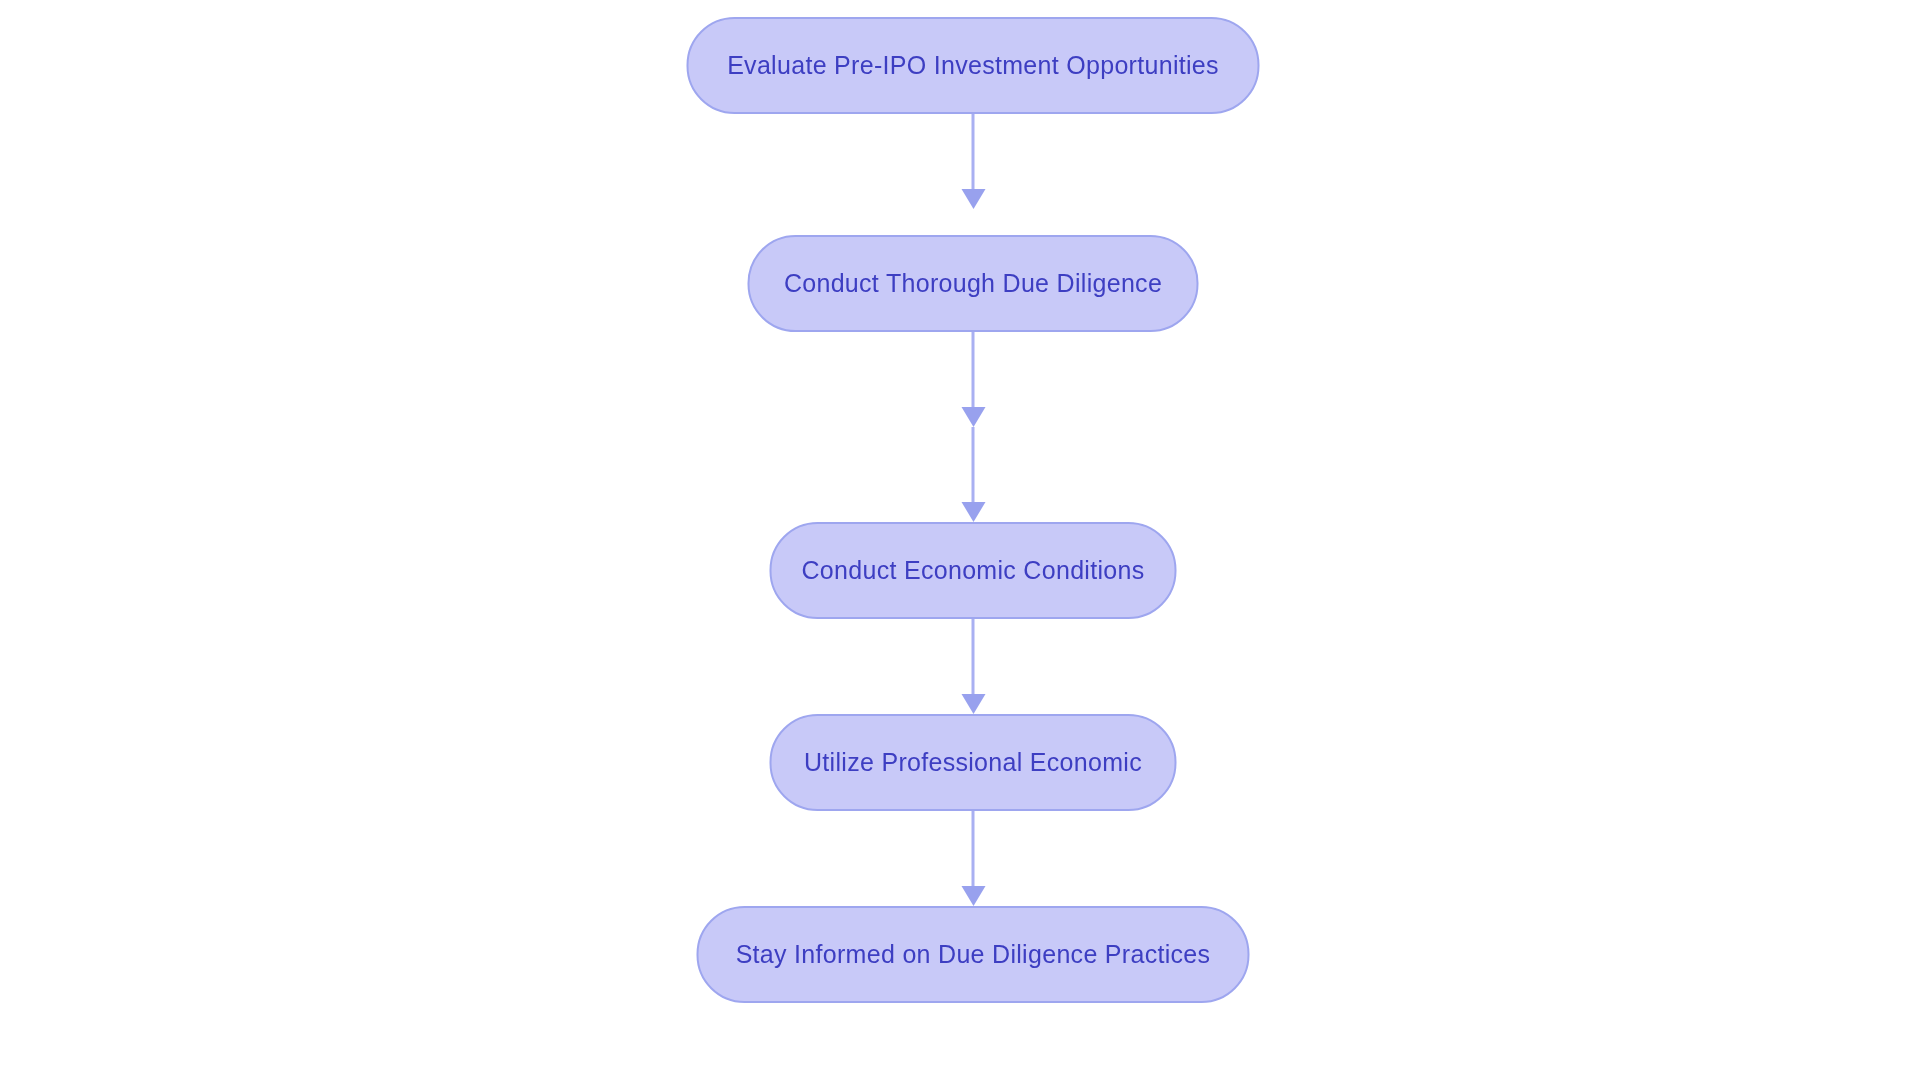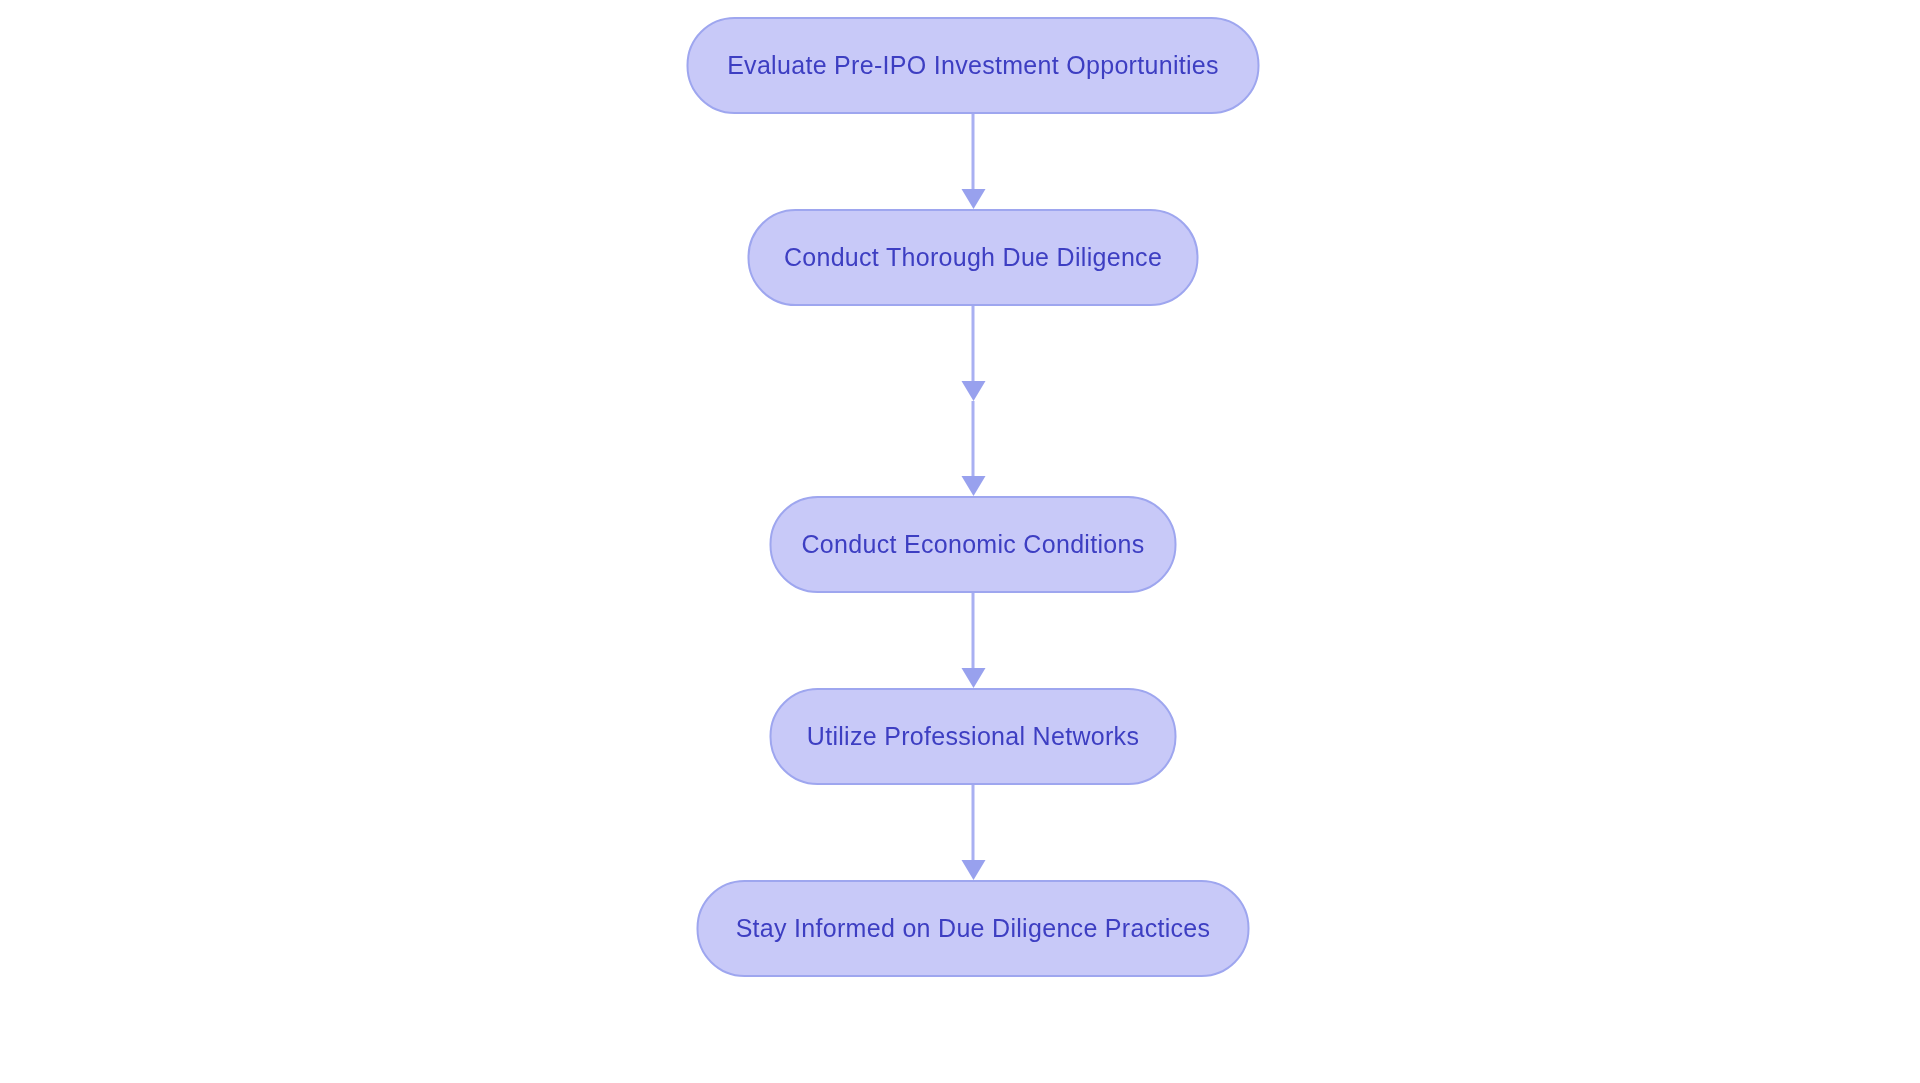--- a/index.html
+++ b/index.html
@@ -38,21 +38,21 @@
     height: 97px;
     border-radius: 48px;
     background: var(--node-fill);
     border: 2px solid var(--node-border);
     display: flex;
     align-items: center;
     justify-content: center;
     flex: none;
   }
   .node-1 { width: 573px; }
-  .node-2 { width: 451px; }
+  .node-2 { width: 451px; margin-top: 26px; }
   .node-3 { width: 441px; }
   .node-4 { width: 407px; }
   .node-5 { width: 407px; }
   .node-6 { width: 553px; }
   .flow-node-label {
     font-size: 25px;
     letter-spacing: 0.3px;
     color: var(--node-text);
     white-space: nowrap;
   }
@@ -100,21 +100,21 @@
     <div class="flow-arrow-head"></div>
   </div>
       <div class="flow-node node-4">
     <span class="flow-node-label">Conduct Economic Conditions</span>
   </div>
       <div class="flow-arrow">
     <div class="flow-arrow-line"></div>
     <div class="flow-arrow-head"></div>
   </div>
       <div class="flow-node node-5">
-    <span class="flow-node-label">Utilize Professional Networks</span>
+    <span class="flow-node-label">Utilize Professional Economic</span>
   </div>
       <div class="flow-arrow">
     <div class="flow-arrow-line"></div>
     <div class="flow-arrow-head"></div>
   </div>
       <div class="flow-node node-6">
     <span class="flow-node-label">Stay Informed on Due Diligence Practices</span>
   </div>
     </div>
 </div>

